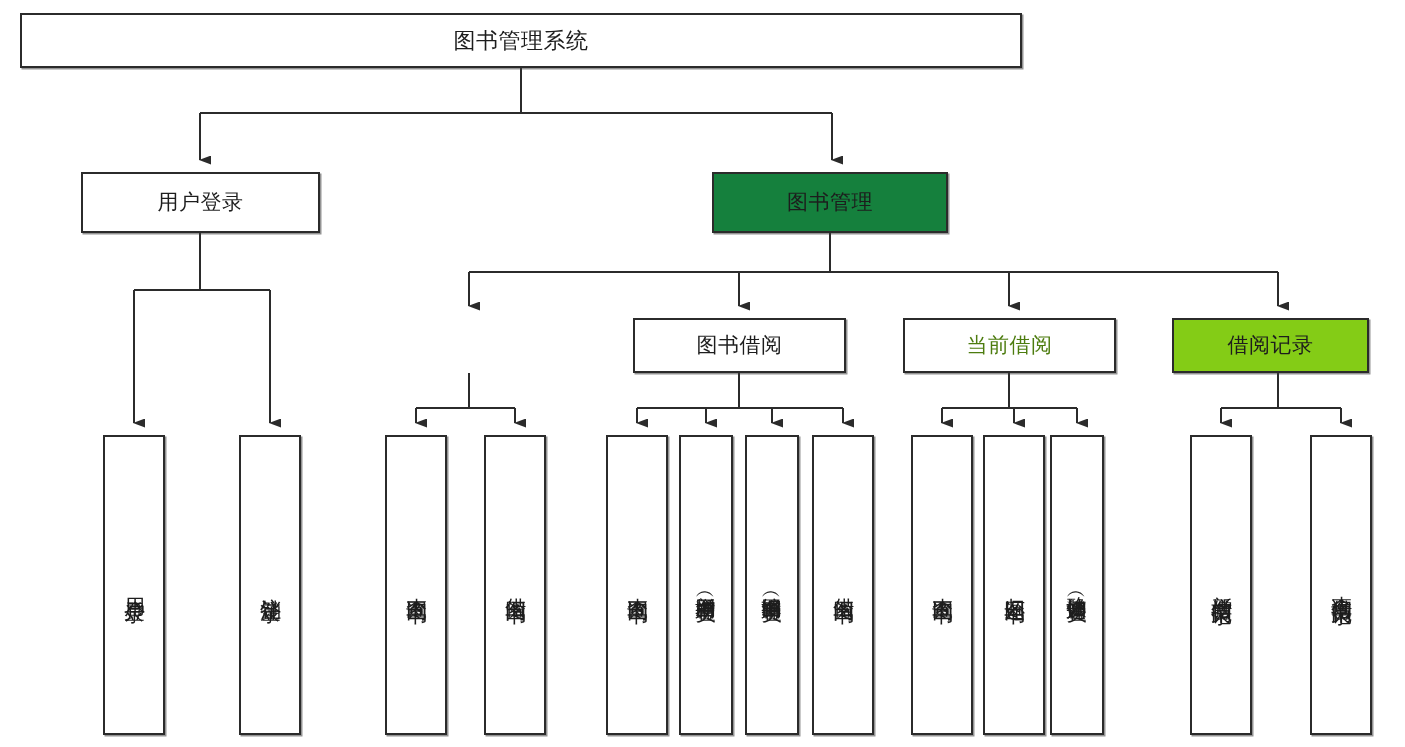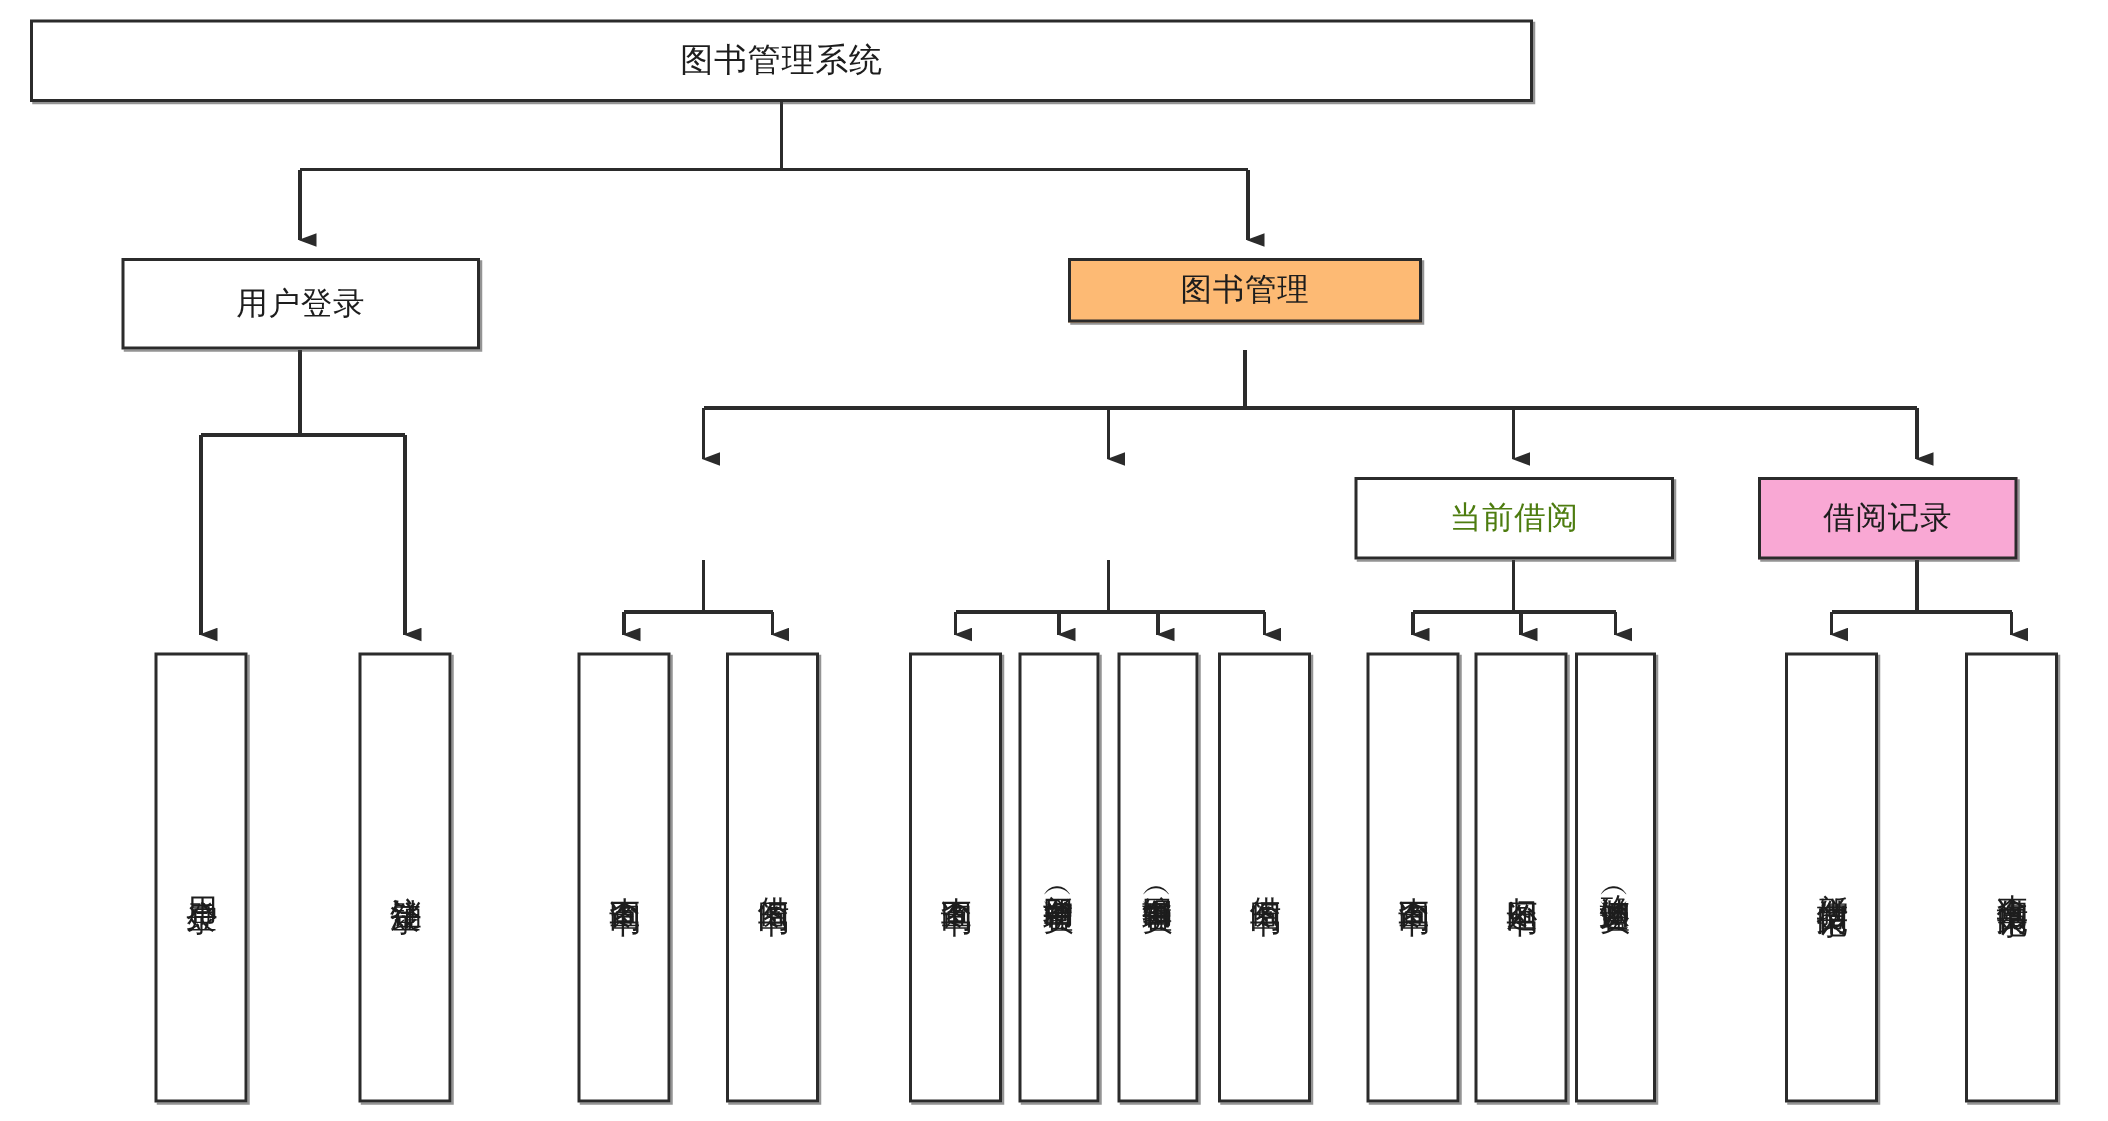--- a/index.html
+++ b/index.html
@@ -137,28 +137,31 @@
     </g>
   </svg>
 
   <div class="node horiz root" style="left: 20px; top: 13px; width: 1002px; height: 55px; border-color: rgb(43, 43, 43); background: rgb(255, 255, 255); color: rgb(29, 29, 29);">
     <span class="node-label">图书管理系统</span>
   </div>
 
   <div class="node horiz" style="left: 81px; top: 172px; width: 239px; height: 61px; border-color: rgb(43, 43, 43); background: rgb(255, 255, 255); color: rgb(29, 29, 29);">
     <span class="node-label">用户登录</span>
   </div>
-  <div class="node horiz" style="left: 712px; top: 172px; width: 236px; height: 43px; border-color: rgb(43, 43, 43); background: #fdba74; color: rgb(29, 29, 29);">
+  <div class="node horiz" style="left: 712px; top: 172px; width: 236px; height: 61px; border-color: rgb(43, 43, 43); background: #15803d; color: rgb(29, 29, 29);">
     <span class="node-label">图书管理</span>
   </div>
 
+  <div class="node horiz" style="left: 633px; top: 318px; width: 213px; height: 55px; border-color: rgb(43, 43, 43); background: rgb(255, 255, 255); color: rgb(29, 29, 29);">
+    <span class="node-label">图书借阅</span>
+  </div>
   <div class="node horiz" style="left: 903px; top: 318px; width: 213px; height: 55px; border-color: rgb(43, 43, 43); background: rgb(255, 255, 255); color: #4d7c0f;">
     <span class="node-label">当前借阅</span>
   </div>
-  <div class="node horiz" style="left: 1172px; top: 318px; width: 173px; height: 55px; border-color: rgb(43, 43, 43); background: #f9a8d4; color: rgb(29, 29, 29);">
+  <div class="node horiz" style="left: 1172px; top: 318px; width: 197px; height: 55px; border-color: rgb(43, 43, 43); background: #84cc16; color: rgb(29, 29, 29);">
     <span class="node-label">借阅记录</span>
   </div>
 
   <div class="node vert" style="left: 103px; top: 435px; width: 62px; height: 300px; border-color: rgb(43, 43, 43); background: rgb(255, 255, 255); color: rgb(29, 29, 29);">
     <span class="node-label">用户登录</span>
   </div>
   <div class="node vert" style="left: 239px; top: 435px; width: 62px; height: 300px; border-color: rgb(43, 43, 43); background: rgb(255, 255, 255); color: rgb(29, 29, 29);">
     <span class="node-label">注销登录</span>
   </div>
   <div class="node vert" style="left: 385px; top: 435px; width: 62px; height: 300px; border-color: rgb(43, 43, 43); background: rgb(255, 255, 255); color: rgb(29, 29, 29);">

